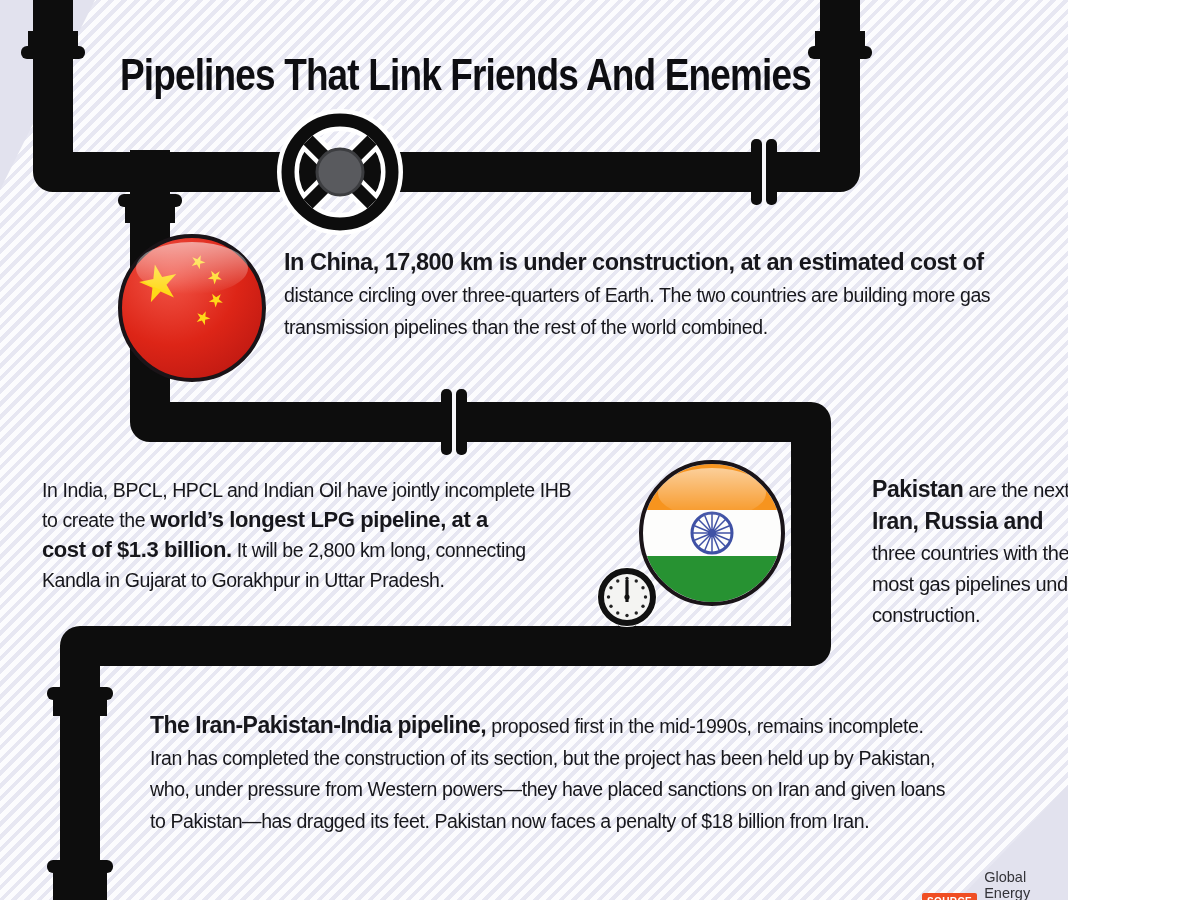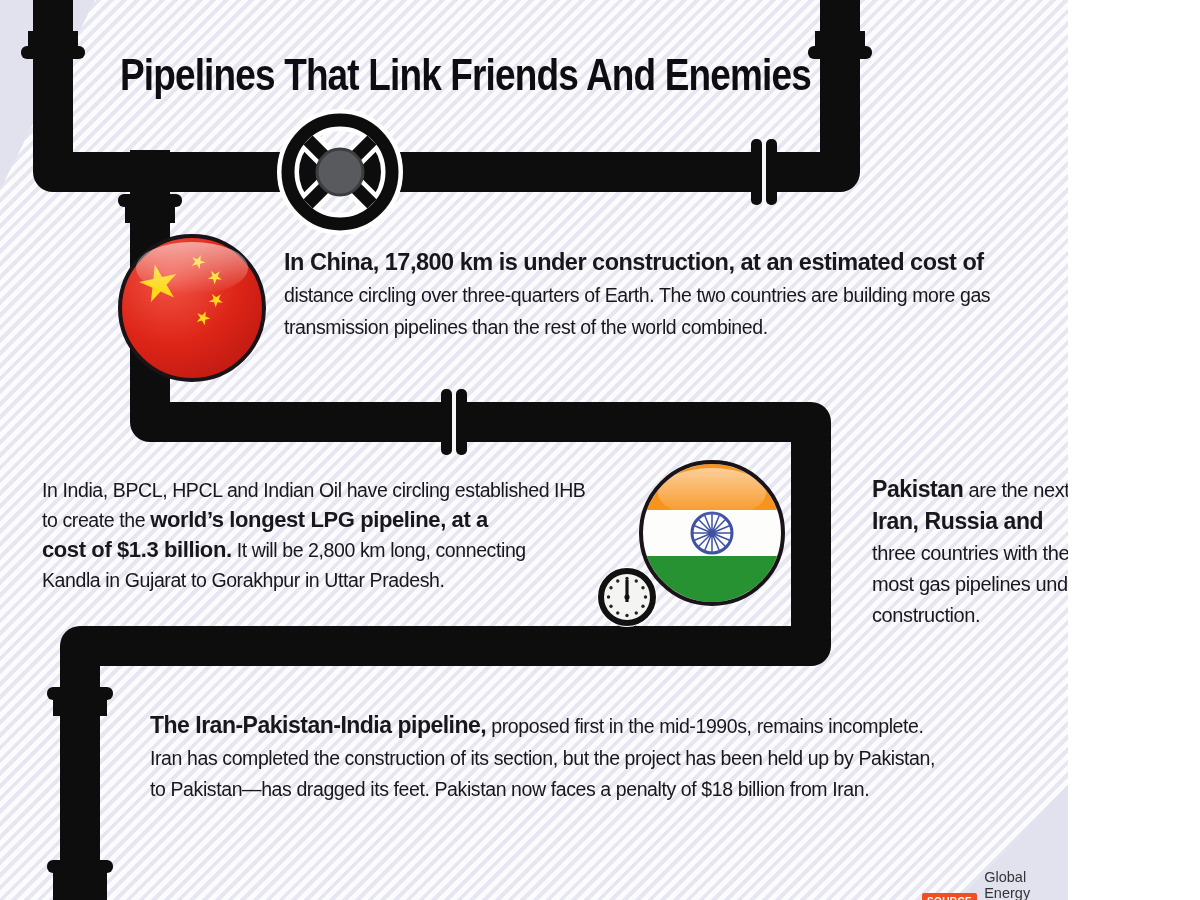--- a/index.html
+++ b/index.html
@@ -181,35 +181,36 @@
   </svg>
 
   <div class="title">Pipelines That Link Friends And Enemies</div>
 
   <div class="para china">
       <div class="line"><span class="b">In China, 17,800 km is under construction, at an estimated cost of</span></div>
       <div class="line"><span>distance circling over three-quarters of Earth. The two countries are building more gas</span></div>
       <div class="line"><span>transmission pipelines than the rest of the world combined.</span></div>
     </div>
   <div class="para india">
-      <div class="line"><span>In India, BPCL, HPCL and Indian Oil have circling established IHB</span></div>
+      <div class="line"><span>In India, BPCL, HPCL and Indian Oil have jointly incomplete IHB</span></div>
       <div class="line"><span>to create the </span><span class="b">world’s longest LPG pipeline, at a</span></div>
       <div class="line"><span class="b">cost of $1.3 billion.</span><span> It will be 2,800 km long, connecting</span></div>
       <div class="line"><span>Kandla in Gujarat to Gorakhpur in Uttar Pradesh.</span></div>
     </div>
   <div class="para iran">
       <div class="line"><span class="b">Pakistan</span><span> are the next</span></div>
       <div class="line"><span class="b">Iran, Russia and</span></div>
       <div class="line"><span>three countries with the</span></div>
       <div class="line"><span>most gas pipelines under</span></div>
       <div class="line"><span>construction.</span></div>
     </div>
   <div class="para ipi">
       <div class="line"><span class="b">The Iran-Pakistan-India pipeline,</span><span> proposed first in the mid-1990s, remains incomplete.</span></div>
       <div class="line"><span>Iran has completed the construction of its section, but the project has been held up by Pakistan,</span></div>
+      <div class="line"><span>who, under pressure from Western powers—they have placed sanctions on Iran and given loans</span></div>
       <div class="line"><span>to Pakistan—has dragged its feet. Pakistan now faces a penalty of $18 billion from Iran.</span></div>
     </div>
 
   <div class="source">
     <span class="badge">SOURCE</span>
     <span class="src-text">Global Energy Monitor; Bloomberg</span>
   </div>
 
 </div>
 

